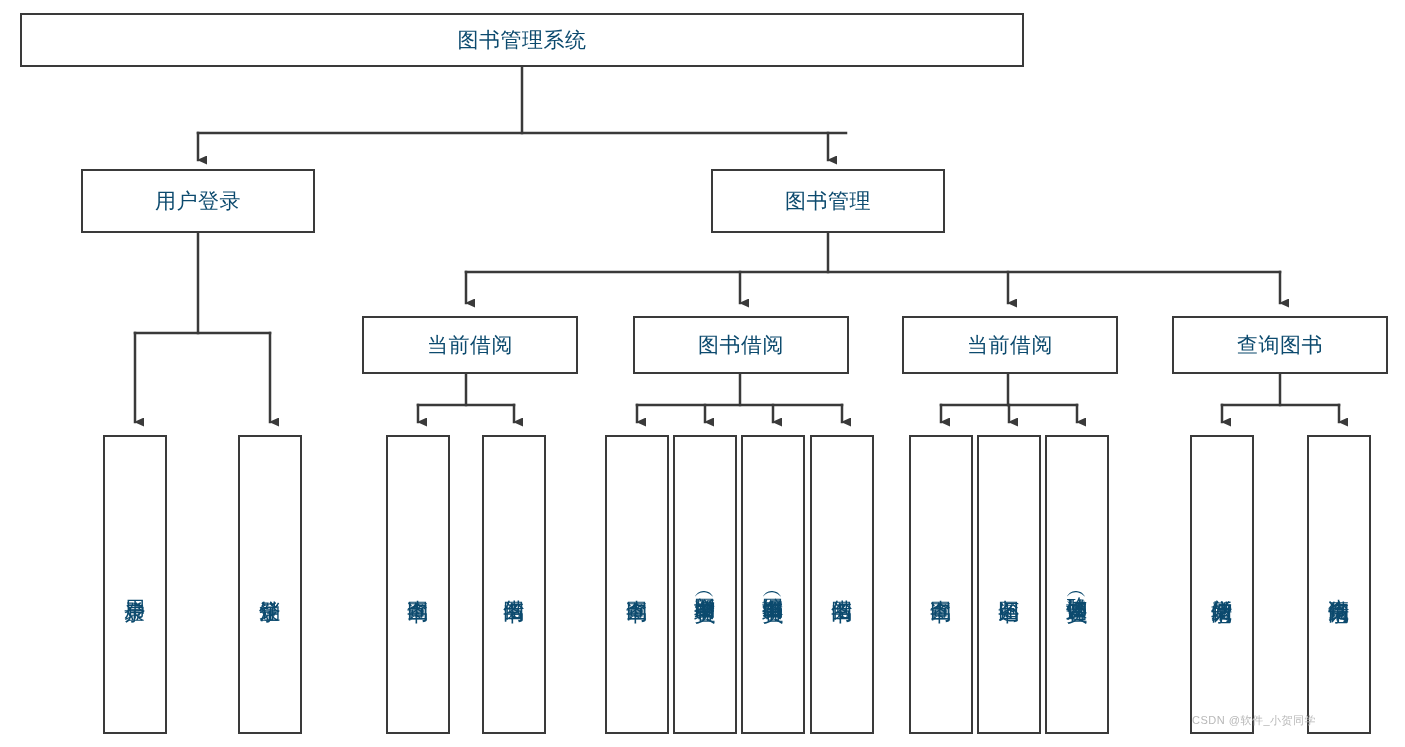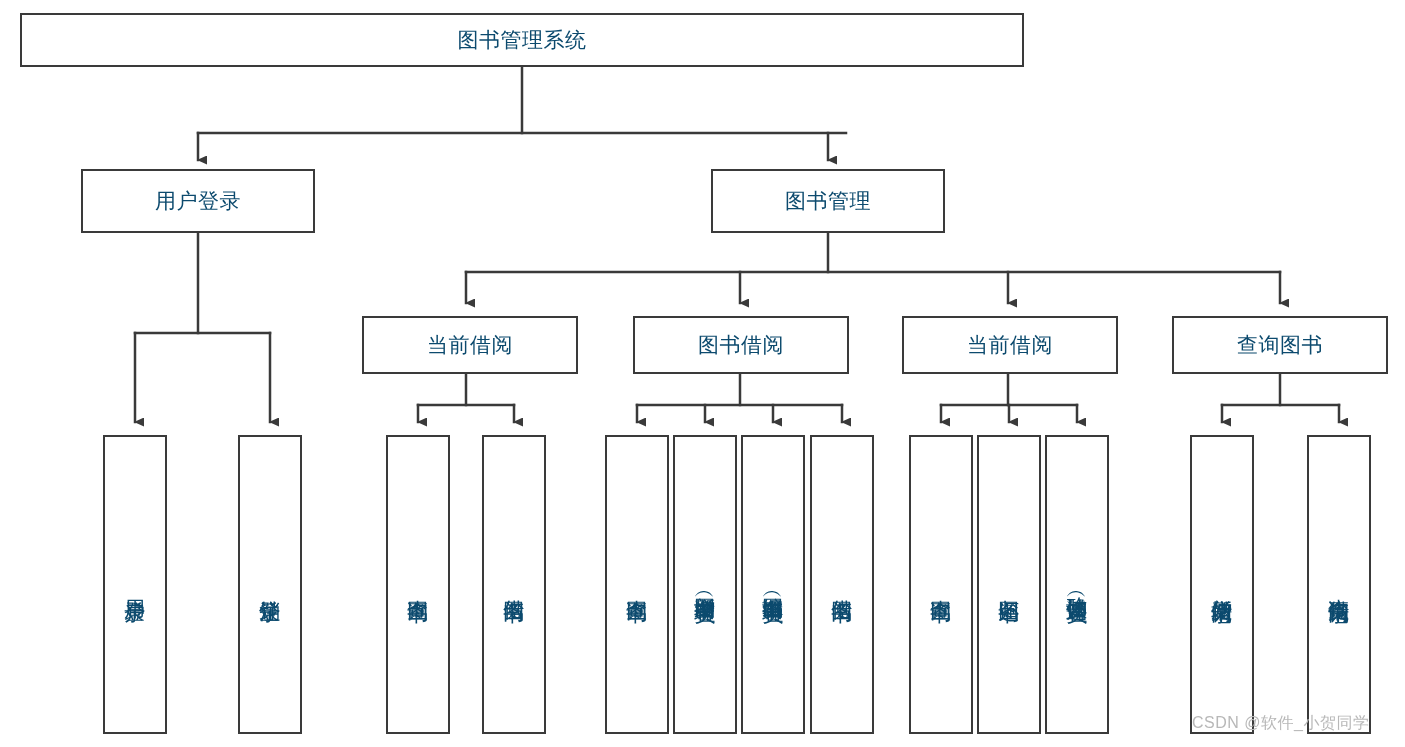--- a/index.html
+++ b/index.html
@@ -48,21 +48,21 @@
     font-size: 21px;
     line-height: 1.32;
     letter-spacing: 1px;
     writing-mode: vertical-rl;
     text-orientation: upright;
     text-align: center;
     max-height: 282px;
   }
   .watermark {
     position: absolute;
-    font-size: 16px;
+    font-size: 11px;
     color: #b8b8b8;
     white-space: nowrap;
     letter-spacing: 0.5px;
     pointer-events: none;
   }
 </style>
 </head>
 <body>
 
 <div id="diagram-root">

